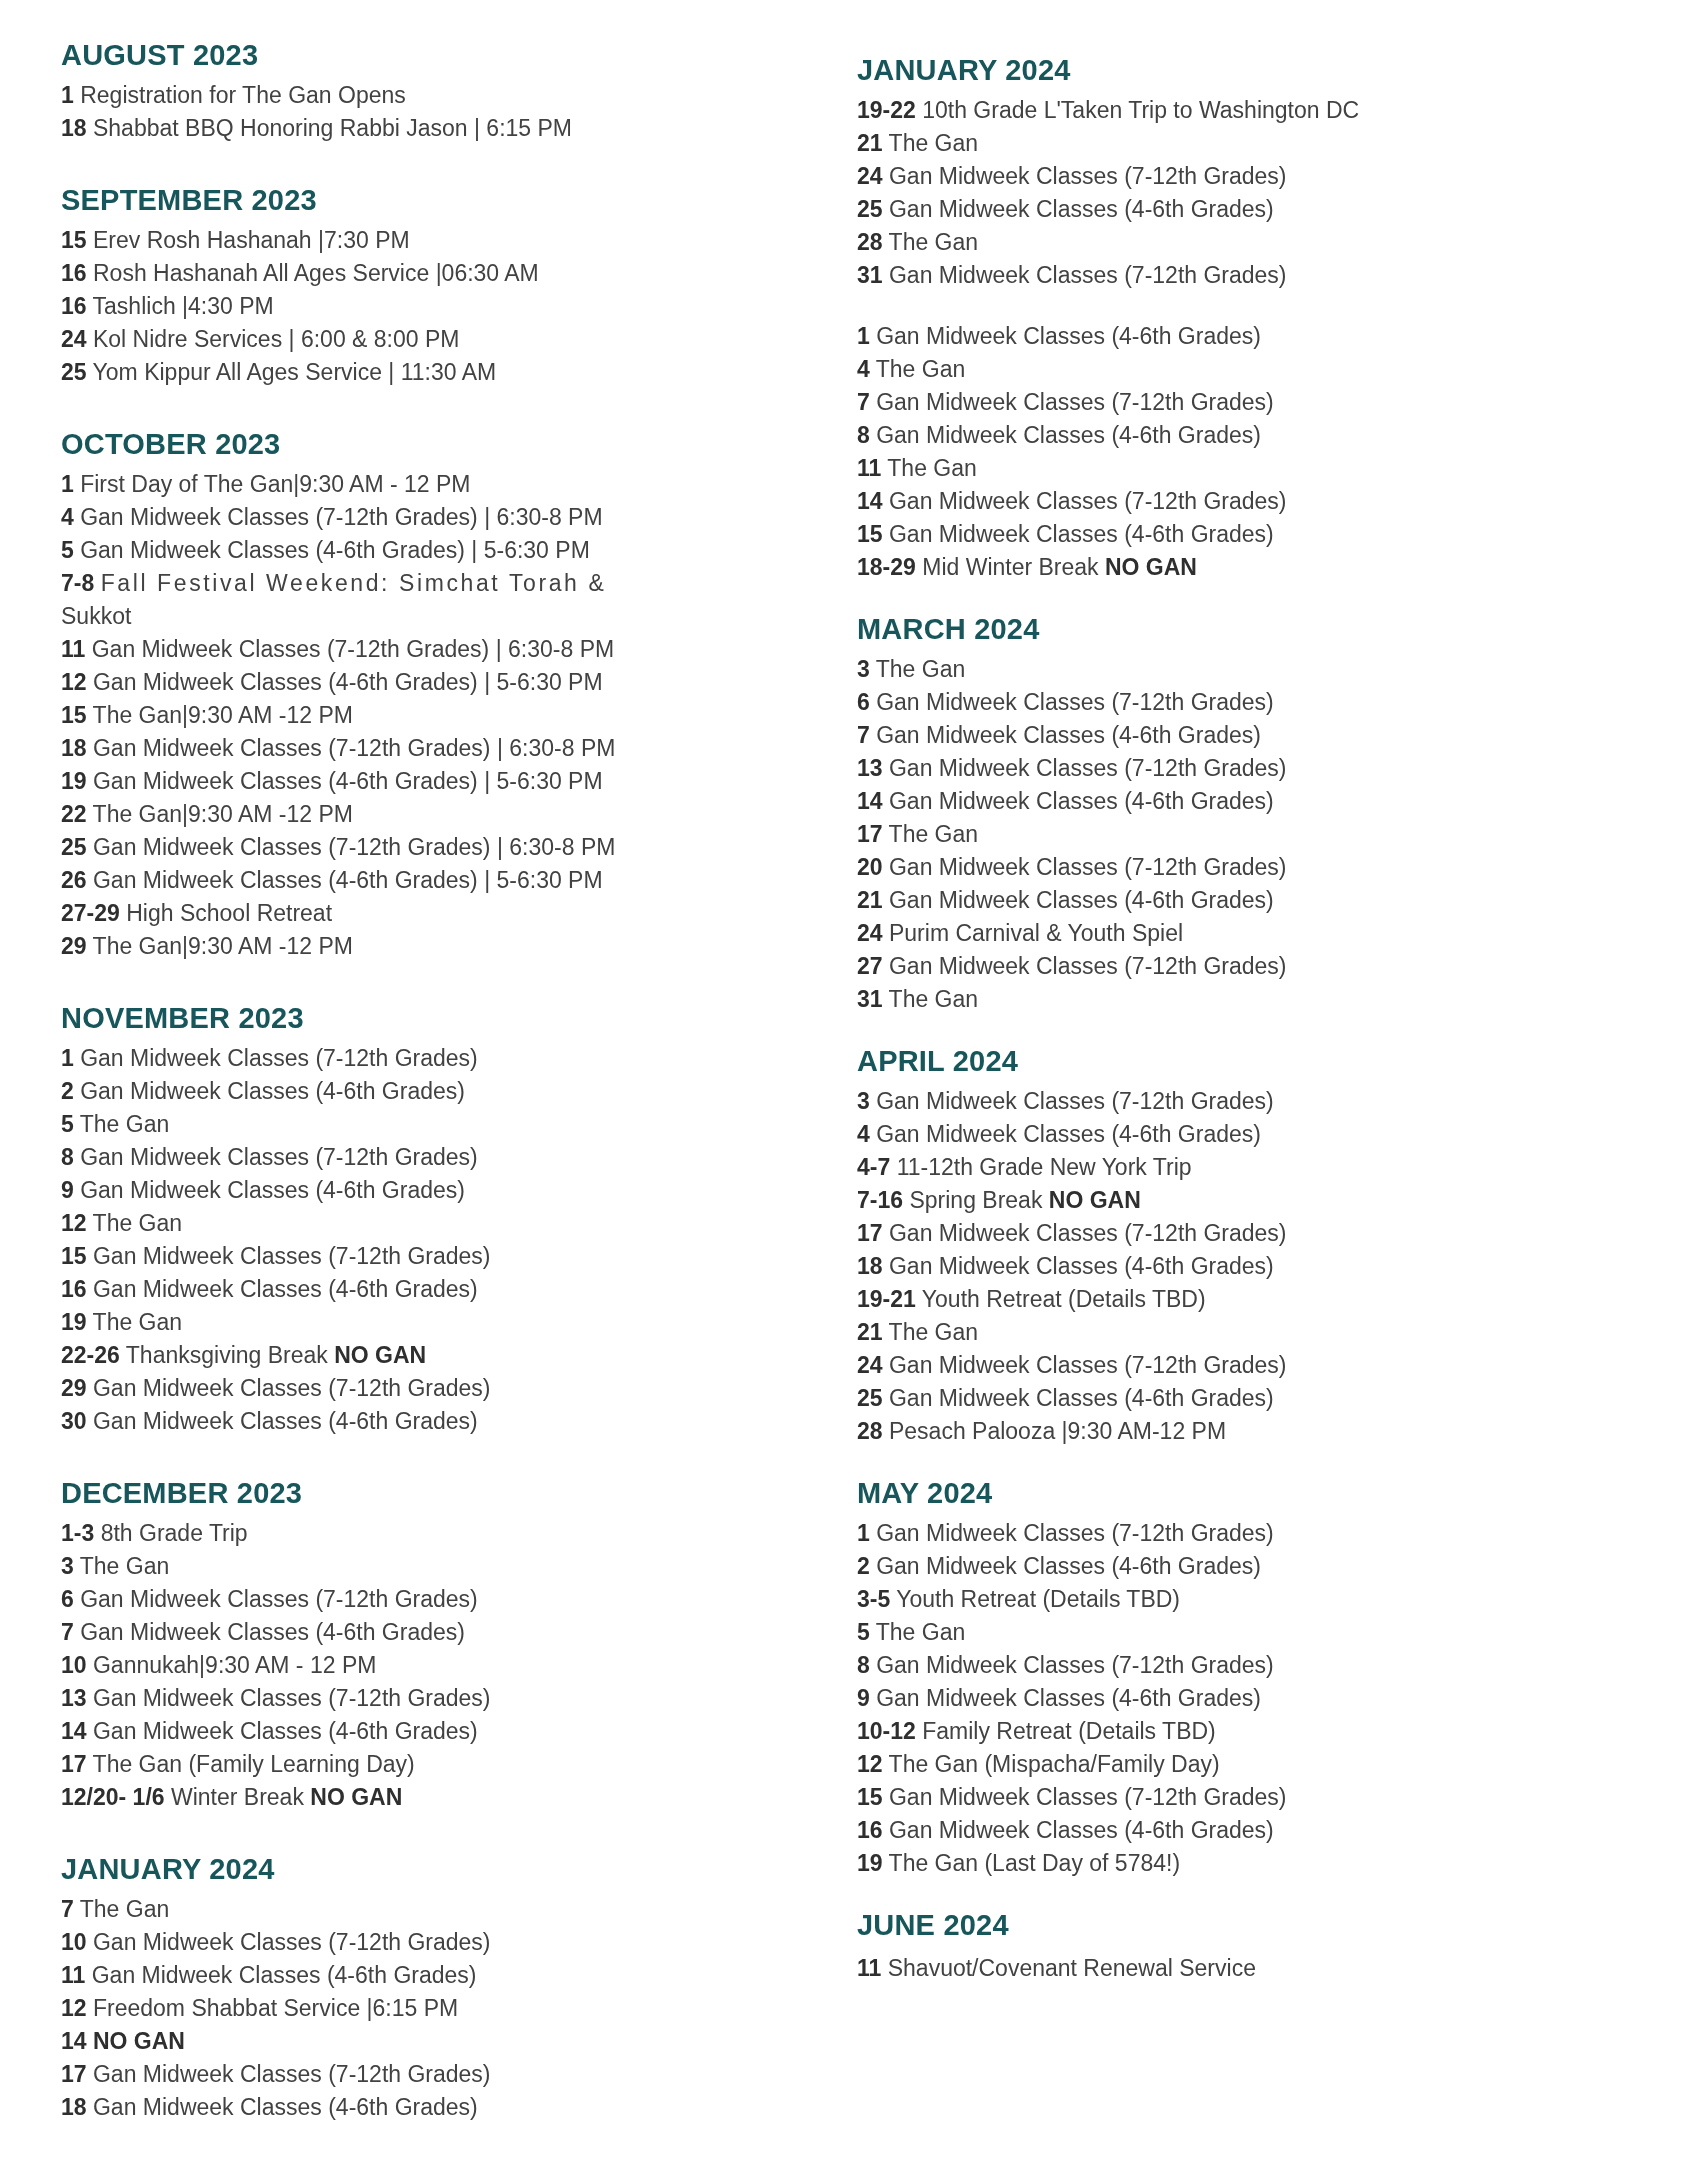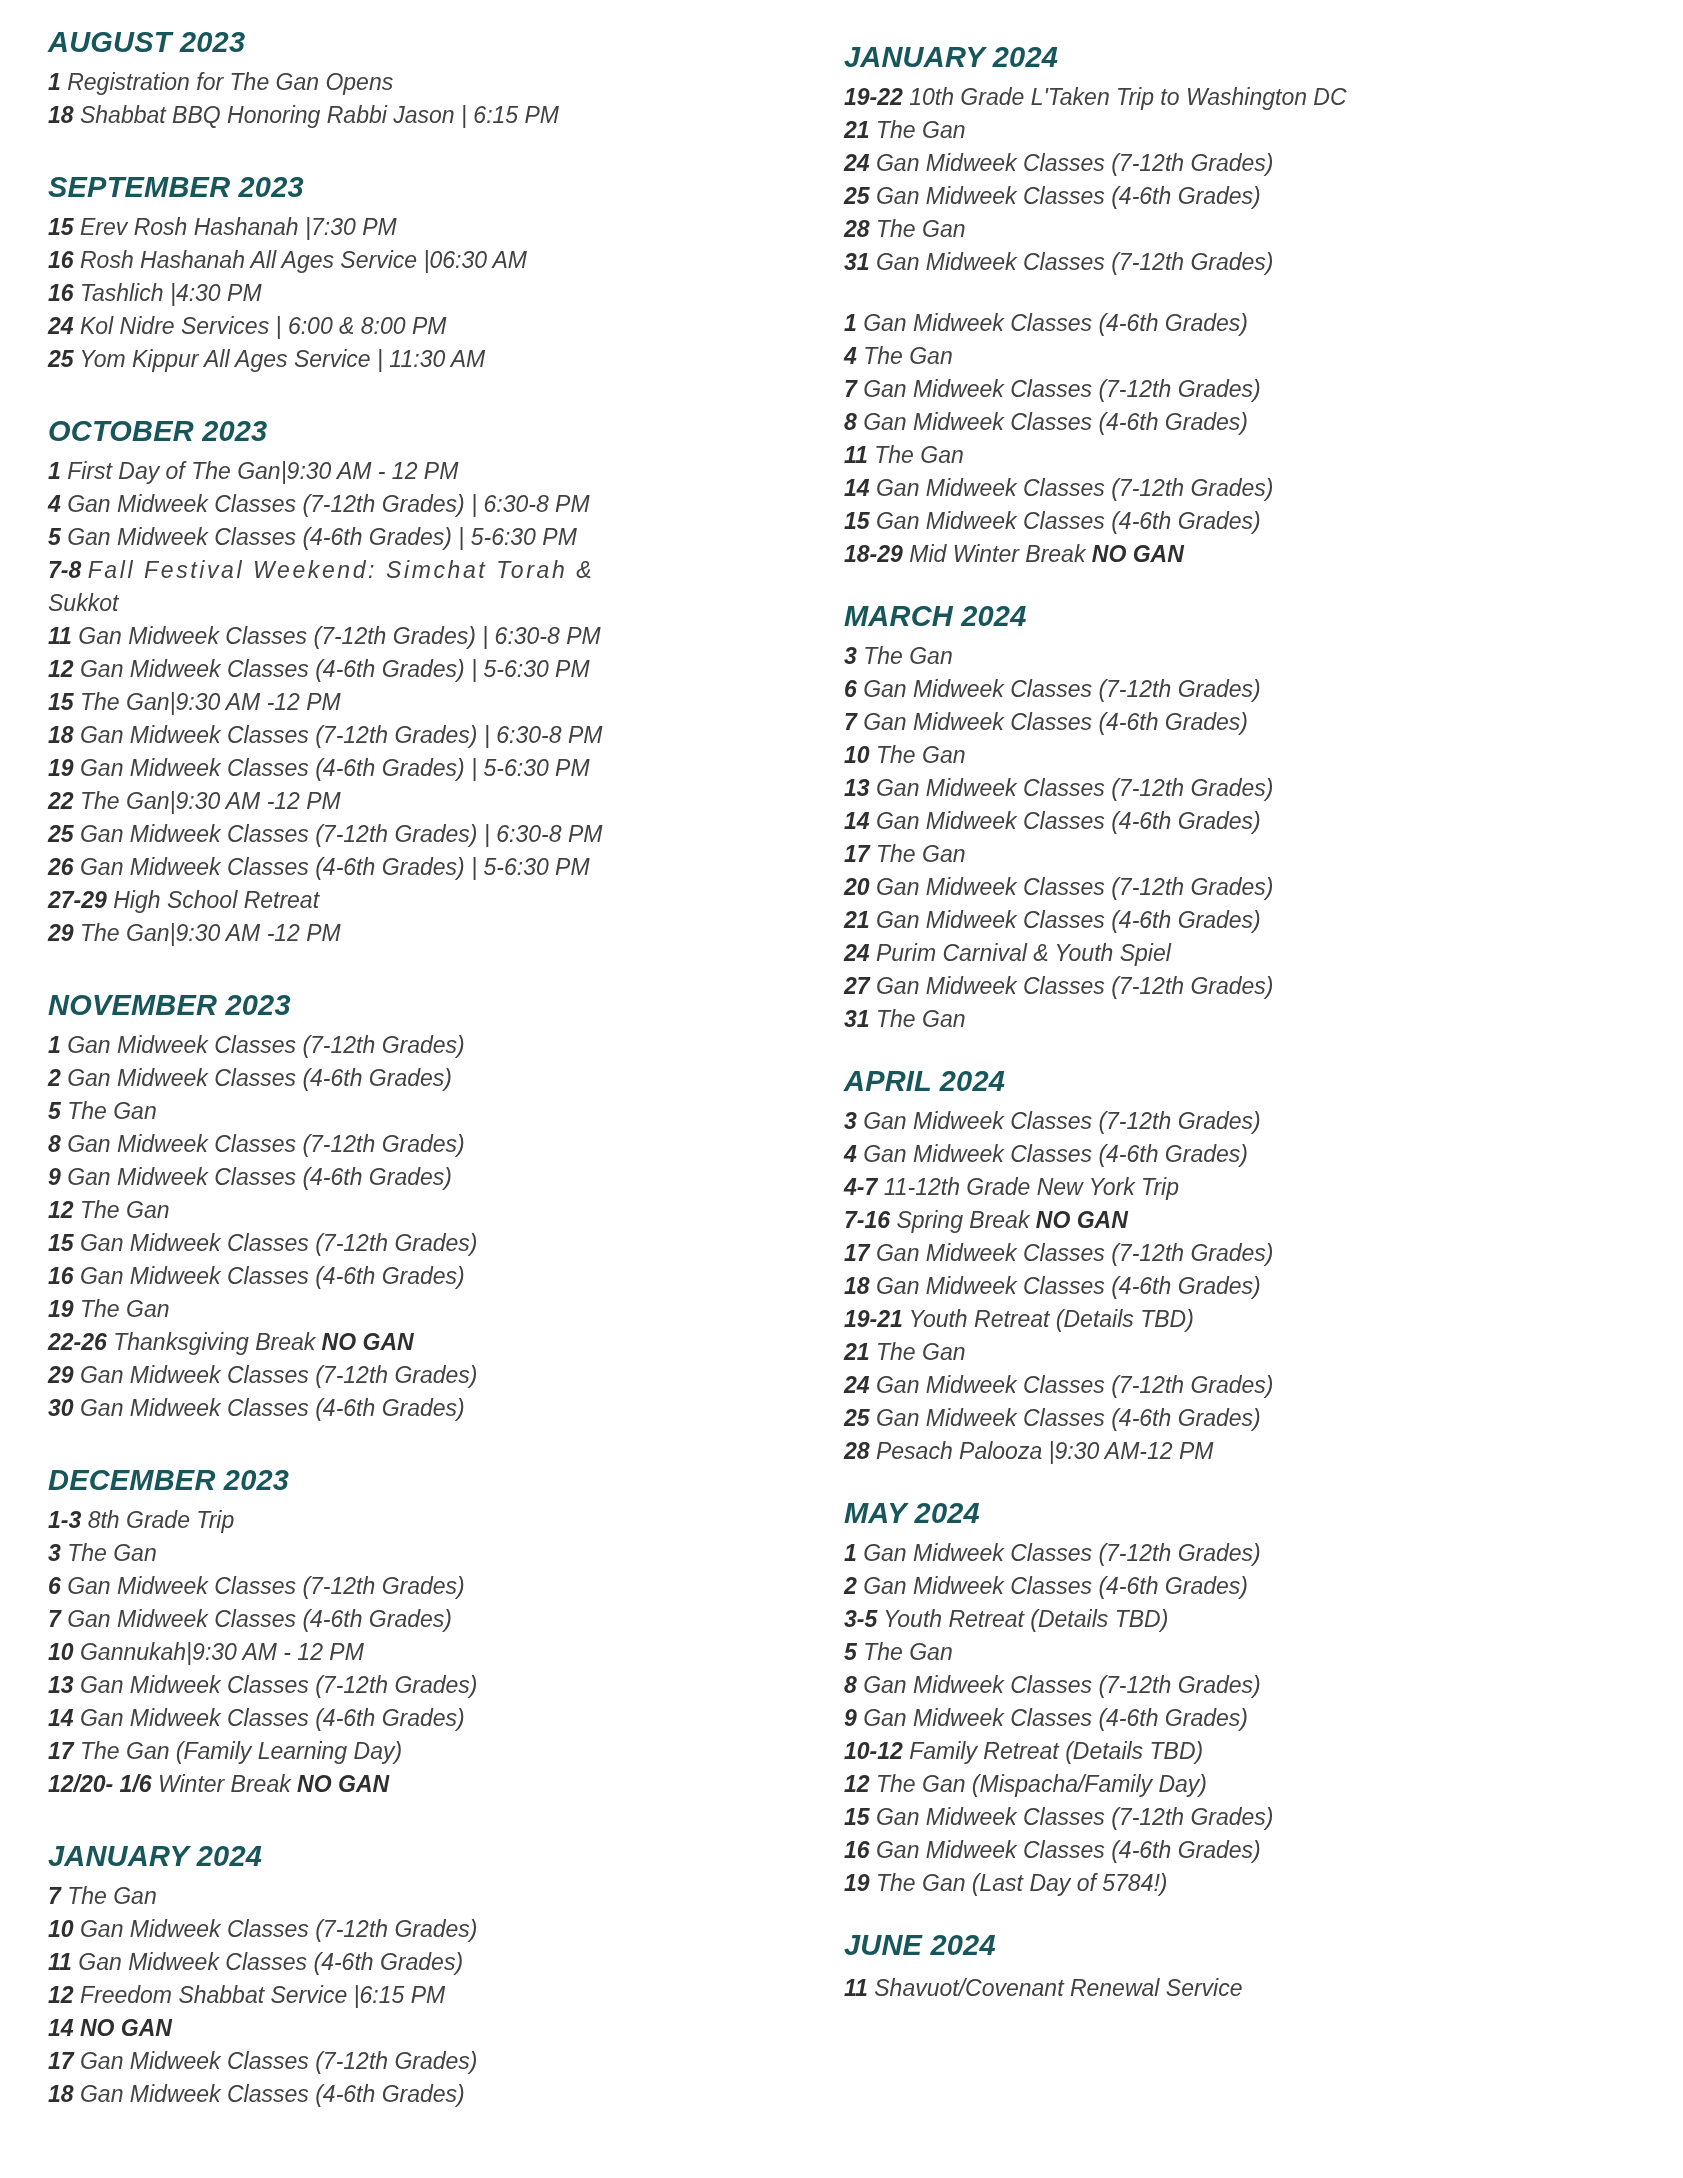--- a/index.html
+++ b/index.html
@@ -15,21 +15,21 @@
     font-family: "Liberation Sans", sans-serif;
     overflow: hidden;
   }
   .column {
     position: absolute;
     width: 634px;
   }
   .column-left  { left: 48px;  top: 25px; }
   .column-right { left: 844px; top: 40px; }
 
-  .section { margin: 0; font-style: italic; }
+  .section { margin: 13px; }
   .column-left  .section + .section { margin-top: 38px; }
   .column-right .section + .section { margin-top: 28px; }
 
   .month-heading {
     margin: 0 0 7px 0;
     font-size: 29px;
     line-height: 34px;
     font-weight: bold;
     letter-spacing: 0.2px;
     color: var(--heading-color, #17565a);
@@ -144,21 +144,20 @@
         <div class="event"><span class="date">11</span> <span class="text">The Gan</span></div>
         <div class="event"><span class="date">14</span> <span class="text">Gan Midweek Classes (7-12th Grades)</span></div>
         <div class="event"><span class="date">15</span> <span class="text">Gan Midweek Classes (4-6th Grades)</span></div>
         <div class="event"><span class="date">18-29</span> <span class="text">Mid Winter Break</span> <span class="suffix">NO GAN</span></div>
       </section>
       <section class="section">
         <h2 class="month-heading">MARCH 2024</h2>
         <div class="event"><span class="date">3</span> <span class="text">The Gan</span></div>
         <div class="event"><span class="date">6</span> <span class="text">Gan Midweek Classes (7-12th Grades)</span></div>
         <div class="event"><span class="date">7</span> <span class="text">Gan Midweek Classes (4-6th Grades)</span></div>
-        <div class="event"><span class="date">10</span> <span class="text">The Gan</span></div>
         <div class="event"><span class="date">13</span> <span class="text">Gan Midweek Classes (7-12th Grades)</span></div>
         <div class="event"><span class="date">14</span> <span class="text">Gan Midweek Classes (4-6th Grades)</span></div>
         <div class="event"><span class="date">17</span> <span class="text">The Gan</span></div>
         <div class="event"><span class="date">20</span> <span class="text">Gan Midweek Classes (7-12th Grades)</span></div>
         <div class="event"><span class="date">21</span> <span class="text">Gan Midweek Classes (4-6th Grades)</span></div>
         <div class="event"><span class="date">24</span> <span class="text">Purim Carnival &amp; Youth Spiel</span></div>
         <div class="event"><span class="date">27</span> <span class="text">Gan Midweek Classes (7-12th Grades)</span></div>
         <div class="event"><span class="date">31</span> <span class="text">The Gan</span></div>
       </section>
       <section class="section">

